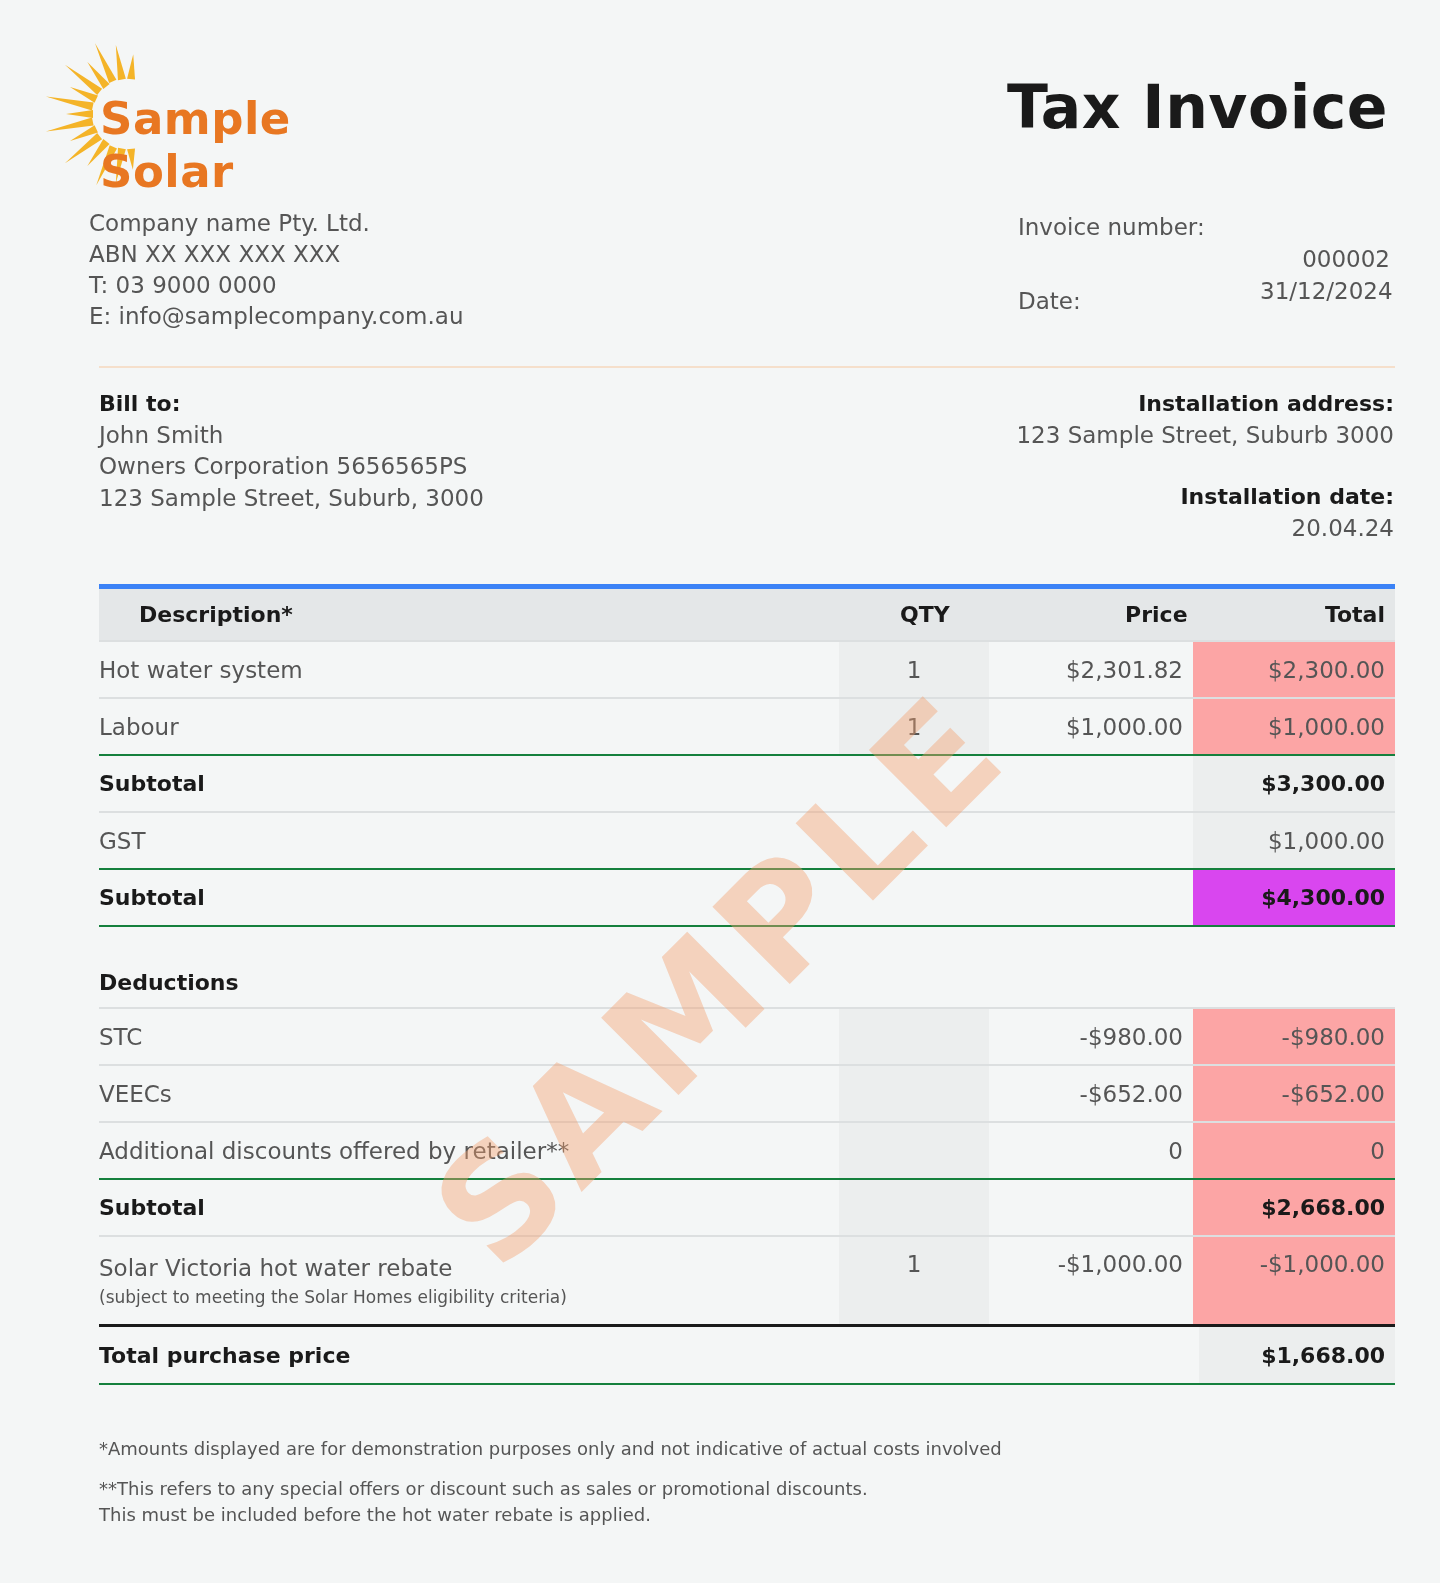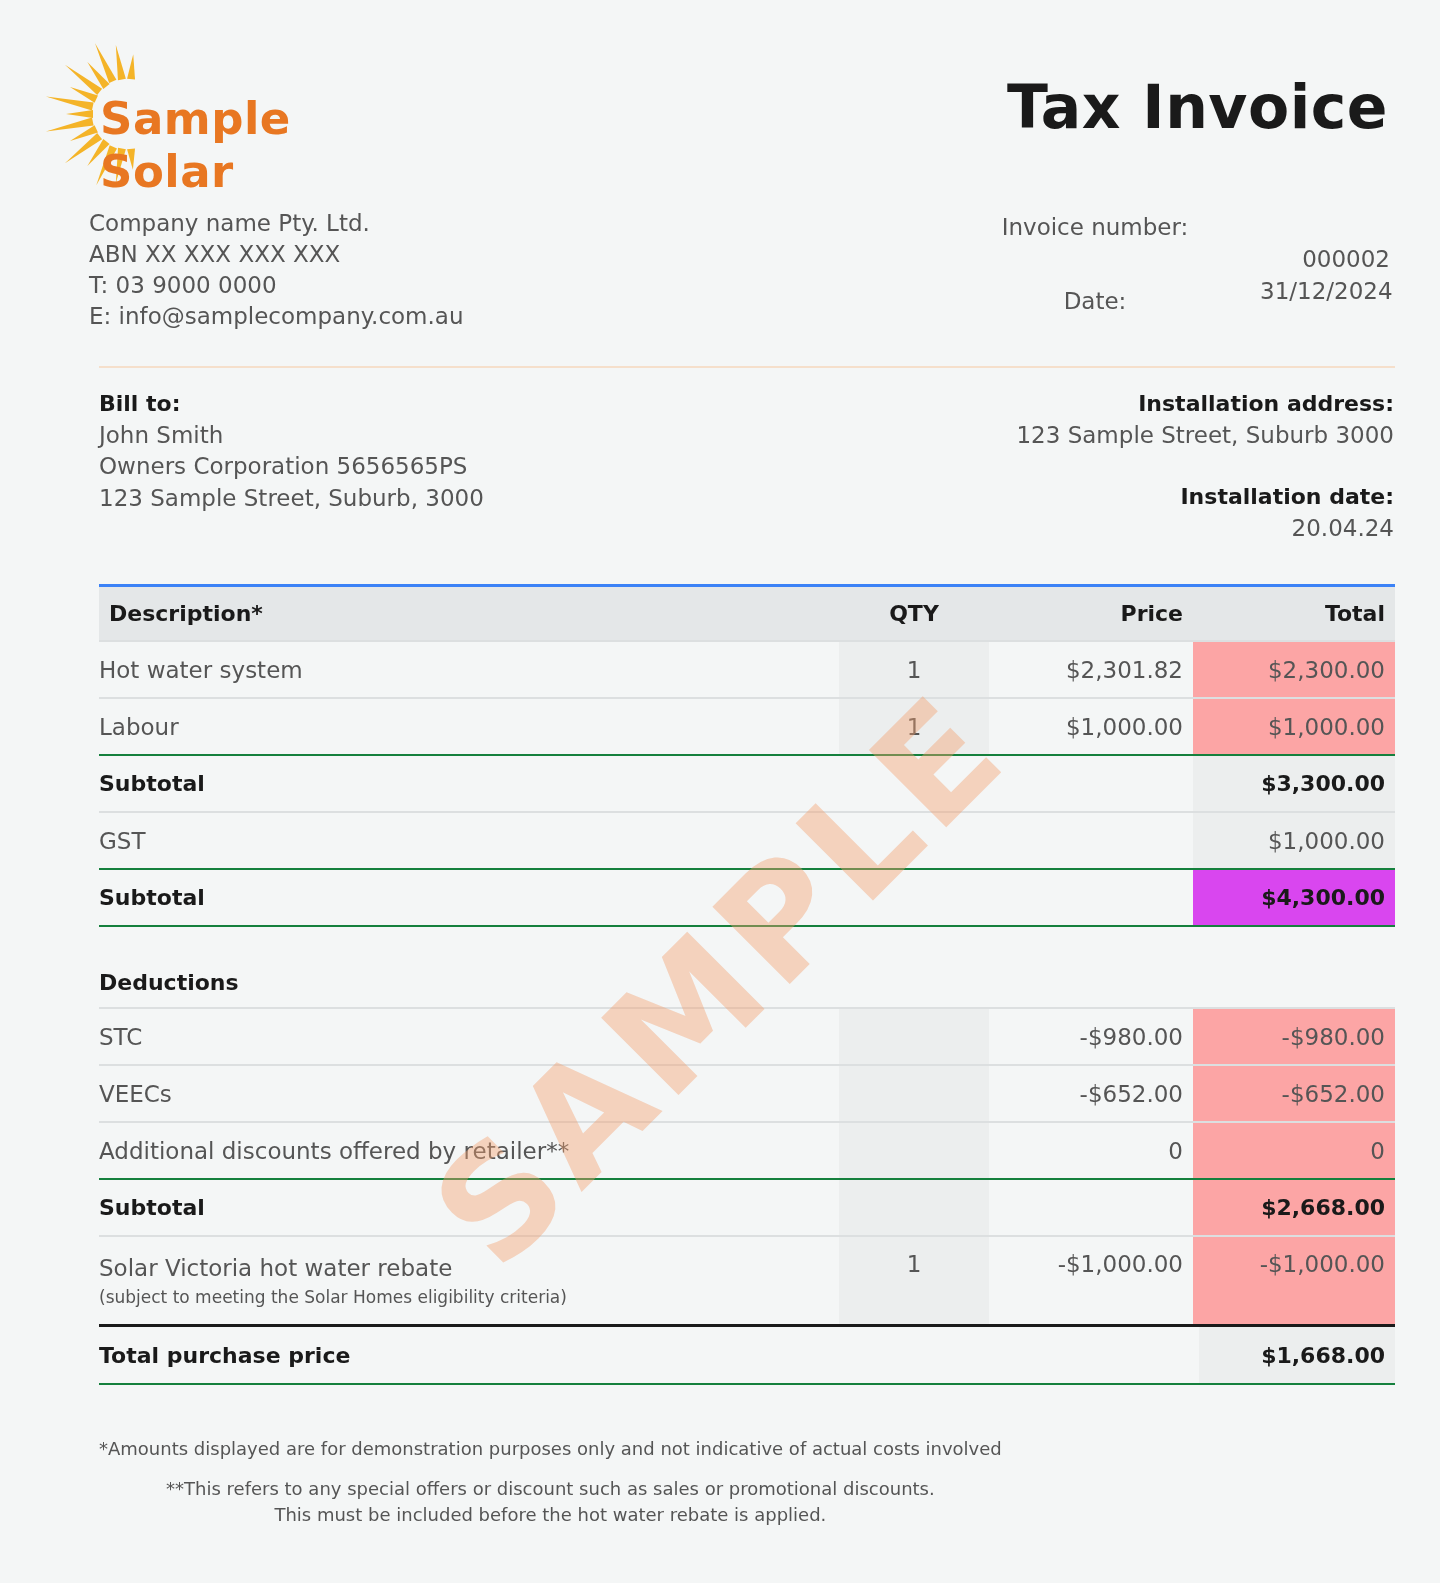--- a/index.html
+++ b/index.html
@@ -15,38 +15,38 @@
 
     
     .doc-title { position: absolute; right: 52px; top: 72px; font-size: 60px; font-weight: bold; color: #1a1a1a; letter-spacing: 0.5px; font-family: "DejaVu Sans", sans-serif; }
 
     
     .company { position: absolute; left: 89px; top: 208px; font-size: 23px; line-height: 31px; color: #555; }
 
     
     .meta { position: absolute; right: 50px; top: 208px; font-size: 23px; line-height: 38px; color: #555; }
     .meta-row { display: flex; justify-content: flex-end; }
-    .meta-label { width: 210px; text-align: center; margin-right: 60px; }
+    .meta-label { width: 210px; text-align: left; margin-right: 32px; }
     .meta-value { width: 130px; text-align: right; margin-top: 32px; }
     .meta-row.date .meta-label { padding-top: 4px; }
     .meta-row.date .meta-value { margin-top: -6px; }
 
     .divider { position: absolute; left: 99px; top: 366px; width: 1296px; height: 2px; background: #f5dfcb; }
 
     
     .billto { position: absolute; left: 99px; top: 388px; font-size: 23px; line-height: 31.5px; color: #555; }
     .label-bold { font-weight: bold; color: #1a1a1a; font-size: 22px; }
 
     .install { position: absolute; right: 46px; top: 388px; font-size: 23px; line-height: 31.5px; color: #555; text-align: right; }
     .install .gap { height: 30px; }
 
     
     .tbl { position: absolute; left: 99px; top: 584px; width: 1296px; }
     .row { position: relative; display: flex; width: 100%; border-bottom: 2px solid #dcdfe0; }
-    .row.thick-top { border-top: 3px solid #3b82f6; }
+    .row.thick-top { border-top: 5px solid #3b82f6; padding-left: 30px; }
     .row.mid { border-bottom: 2px solid #15803d; }
     .row.dark-bottom { border-bottom: 3px solid #1a1a1a; }
     .cell { font-size: 23px; color: #555; display: flex; align-items: center; }
     .c-desc { width: 740px; padding-left: 0; }
     .c-qty { width: 150px; justify-content: center; background: #eceeee; }
     .c-price { width: 204px; justify-content: flex-end; padding-right: 10px; }
     .c-total { width: 202px; justify-content: flex-end; padding-right: 10px; background: #fca5a5; }
     .nobg .c-qty, .nobg .c-total { background: transparent; }
     .bold .cell { font-weight: bold; color: #1a1a1a; font-size: 22px; }
     .header { height: 58px; background: #e4e7e8; }
@@ -55,21 +55,21 @@
     .std { height: 57px; }
     .deductions-head { height: 82px; align-items: flex-end; padding-bottom: 12px; }
     .rebate { height: 90px; }
     .rebate .c-desc { flex-direction: column; align-items: flex-start; justify-content: center; }
     .rebate .c-qty, .rebate .c-price, .rebate .c-total { align-items: flex-start; padding-top: 14px; }
     .rebate .sub { font-size: 17px; color: #555; margin-top: 6px; }
     .final { height: 58px; gap: 13px; }
 
     
     .notes { position: absolute; left: 99px; top: 1436px; font-size: 18px; color: #555; line-height: 26px; }
-    .notes p + p { margin-top: 14px; text-align: center; }
+    .notes p + p { margin-top: 14px; }
 
     
     .watermark { position: absolute; left: 720px; top: 980px; transform: translate(-50%, -50%) rotate(-45deg); font-size: 150px; font-weight: bold; color: rgba(242, 160, 110, 0.42); letter-spacing: 8px; pointer-events: none; font-family: "DejaVu Sans", sans-serif; white-space: nowrap; }
   </style>
 </head>
 <body>
 
 <div class="page">
 
   <div class="logo">

